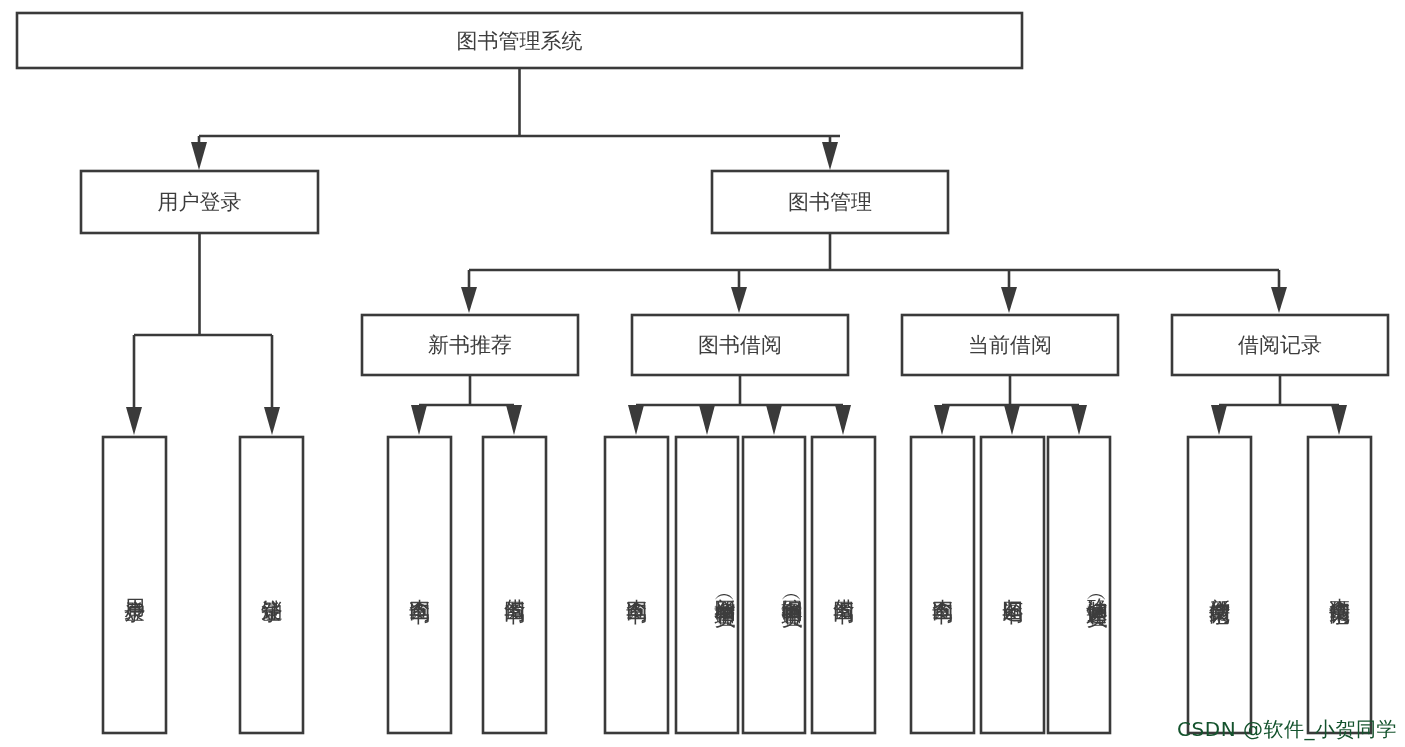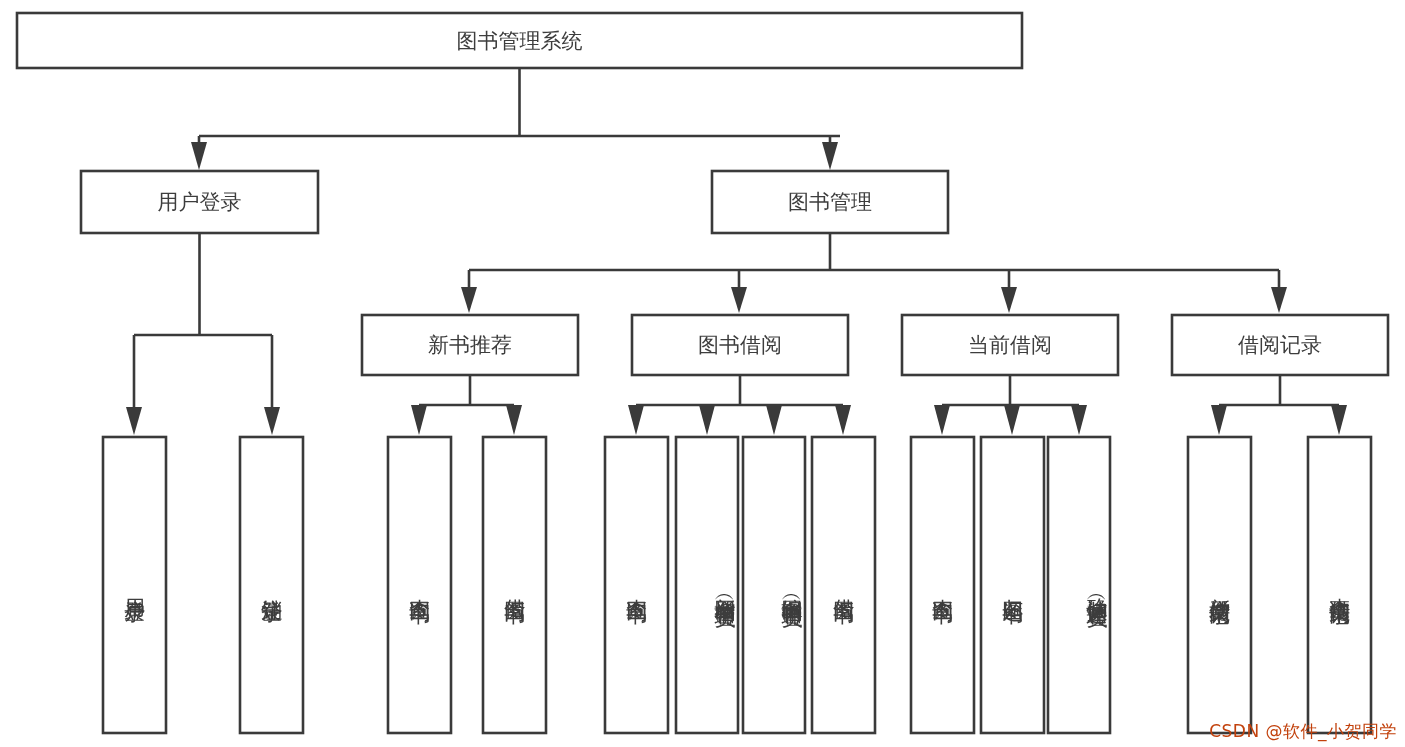--- a/index.html
+++ b/index.html
@@ -62,22 +62,22 @@
     color: #3d3d3d;
     letter-spacing: 1.5px;
     white-space: nowrap;
     pointer-events: none;
   }
   .watermark {
     position: absolute;
     right: 8px;
     bottom: 4px;
     font-family: "DejaVu Sans", "Liberation Sans", sans-serif;
-    font-size: 17px;
-    color: #c2410c;
+    font-size: 20px;
+    color: #14532d;
     white-space: nowrap;
     letter-spacing: 0.5px;
   }
 </style>
 </head>
 <body>
 
 <div id="diagram-root">
 
   <svg class="diagram-svg" viewBox="0 0 1405 747">

